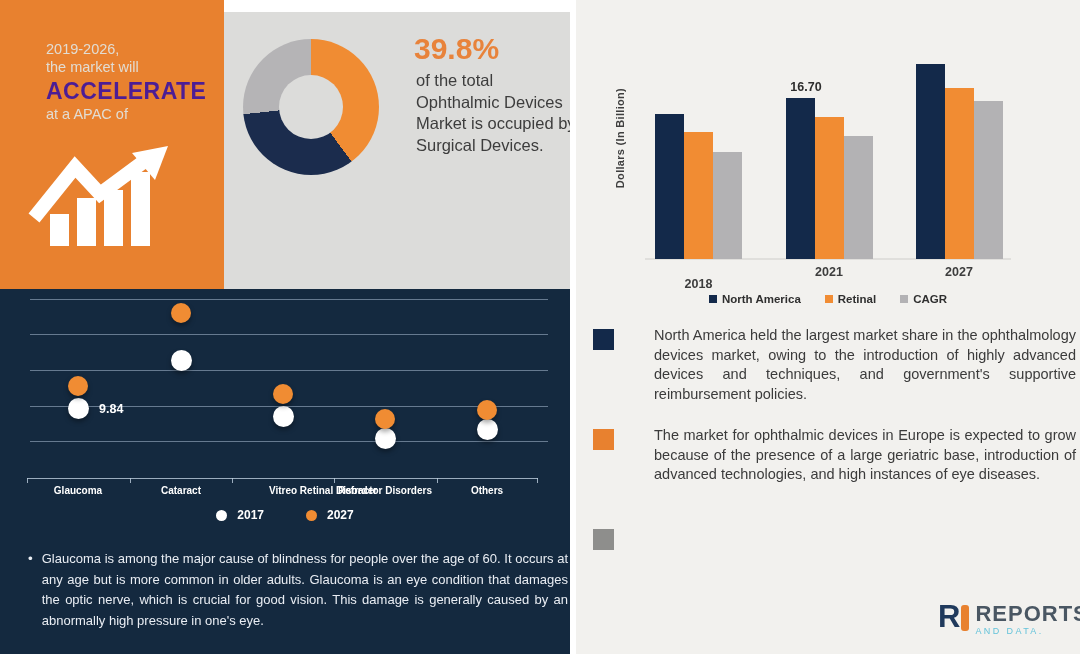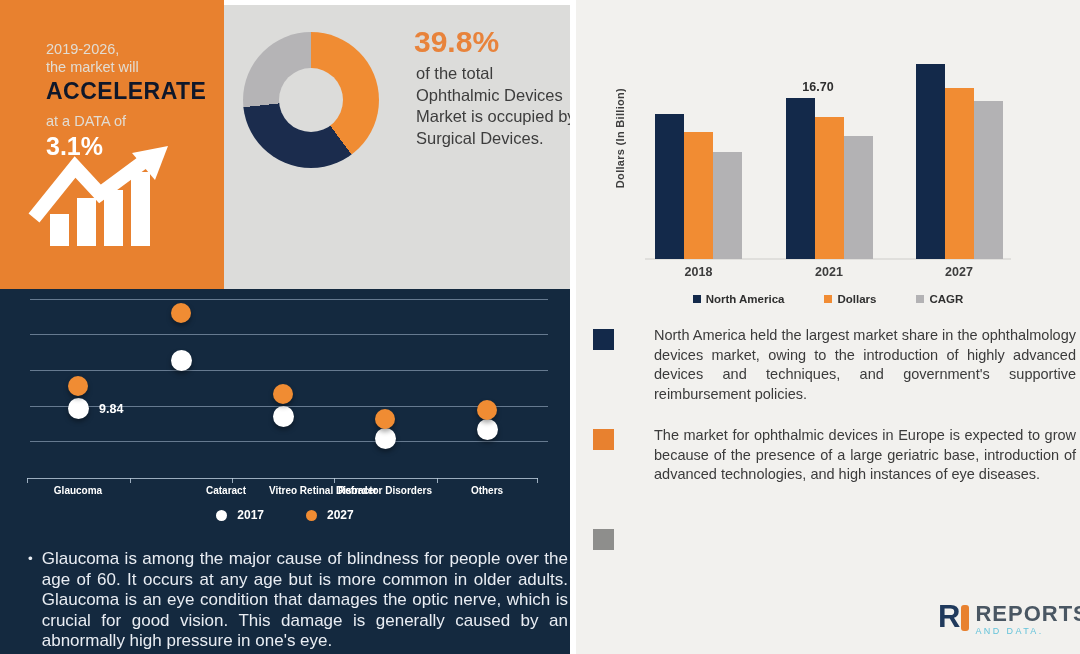--- a/index.html
+++ b/index.html
@@ -5,57 +5,57 @@
   html,body{margin:0;padding:0;background:#ffffff;}
   #root{
     position:relative;width:1080px;height:654px;overflow:hidden;
     font-family:"Liberation Sans", sans-serif;
     -webkit-font-smoothing:antialiased;
   }
   
   .left-col{position:absolute;left:0;top:0;width:570px;height:470px;}
   .accel-panel{position:absolute;left:0;top:0;width:224px;height:289px;background:#E8812F;}
   .accel-text{position:absolute;left:46px;top:40px;color:#E2DCD2;font-size:14.5px;line-height:18px;}
-  .accel-big{font-size:23px;font-weight:bold;color:#0f172a;letter-spacing:.5px;line-height:26px;margin:2px 0 8px 0;}
+  .accel-big{font-size:23px;font-weight:bold;color:#4c1d95;letter-spacing:.5px;line-height:26px;margin:2px 0 1px 0;}
   .accel-cagr{font-size:25px;font-weight:bold;color:#FFFFFF;line-height:28px;margin-top:2px;}
   .accel-icon{position:absolute;left:28px;top:146px;}
 
-  .mid-panel{position:absolute;left:224px;top:5px;width:346px;height:289px;background:#DCDCDA;}
+  .mid-panel{position:absolute;left:224px;top:12px;width:346px;height:289px;background:#DCDCDA;}
   .donut{position:absolute;left:19px;top:27px;width:136px;height:136px;border-radius:50%;}
   .donut-hole{position:absolute;left:36px;top:36px;width:64px;height:64px;border-radius:50%;background:#DCDCDA;}
   .stat{position:absolute;left:190px;top:20px;font-size:30px;font-weight:600;color:#E8833B;}
   .stat-desc{position:absolute;left:192px;top:58px;width:160px;font-size:16.5px;line-height:21.5px;color:#3D3D3D;}
   .mid-par{position:absolute;left:11px;top:194px;width:322px;font-size:14px;line-height:19.5px;color:#353535;text-align:justify;margin:0;}
 
   .navy-panel{position:absolute;left:0;top:289px;width:570px;height:365px;background:#14293F;}
   .gridline{position:absolute;left:30px;width:518px;height:1px;background:rgba(170,190,212,0.55);}
   .dp-axis{position:absolute;left:27px;top:189px;width:511px;height:1px;background:rgba(190,206,222,0.8);}
   .dp-tick{position:absolute;top:0;width:1px;height:5px;background:rgba(190,206,222,0.8);}
   .dp-dot{position:absolute;border-radius:50%;box-shadow:0 3px 5px rgba(0,0,0,0.35);}
   .dp-cat{position:absolute;top:196px;transform:translateX(-50%);white-space:nowrap;
           font-size:10px;font-weight:bold;color:#FFFFFF;}
   .dp-label{position:absolute;font-size:12.5px;font-weight:bold;color:#FFFFFF;}
   .dp-legend{position:absolute;left:0;top:219px;width:570px;display:flex;justify-content:center;gap:42px;}
   .dp-leg-item{display:flex;align-items:center;gap:10px;font-size:12px;font-weight:bold;color:#FFFFFF;}
   .dp-leg-dot{width:11px;height:11px;border-radius:50%;display:inline-block;}
   .navy-note{position:absolute;left:28px;top:260px;width:540px;display:flex;color:#E9EDF3;}
   .navy-note .bullet{font-size:13.5px;margin-right:9px;line-height:20.5px;}
-  .navy-note p{margin:0;font-size:17px;line-height:20.5px;text-align:justify;}
+  .navy-note p{margin:0;font-size:13px;line-height:20.5px;text-align:justify;}
 
   
   .right-col{position:absolute;left:570px;top:0;width:510px;height:654px;background:#F2F1EE;
              border-left:6px solid #FFFFFF;box-sizing:border-box;}
   .ylabel{position:absolute;left:38px;top:88px;writing-mode:vertical-rl;transform:rotate(180deg);
           font-size:11px;font-weight:bold;color:#3F3F3F;letter-spacing:.3px;}
   .bar-area{position:absolute;left:0;top:0;width:504px;height:300px;}
   .bar{position:absolute;}
   .bar-baseline{position:absolute;left:69px;top:258px;width:366px;height:2px;background:#E0DFDC;}
   .bar-xlabel{position:absolute;top:265px;transform:translateX(-50%);font-size:12.5px;font-weight:bold;color:#3D3D3D;}
   .bar-dlabel{position:absolute;transform:translateX(-50%);font-size:12.5px;font-weight:bold;color:#2E2E2E;}
-  .bar-legend{position:absolute;left:0;top:293px;width:504px;display:flex;justify-content:center;gap:40px;}
+  .bar-legend{position:absolute;left:0;top:293px;width:504px;display:flex;justify-content:center;gap:24px;}
   .bar-leg-item{display:flex;align-items:center;gap:5px;font-size:11.5px;font-weight:bold;color:#2F2F2F;}
   .bar-leg-sw{width:8px;height:8px;display:inline-block;}
   .insights{position:absolute;left:0;top:0;width:504px;}
   .insight{position:absolute;left:17px;display:flex;}
   .insight-swatch{width:21px;height:21px;margin-top:3px;flex:0 0 21px;}
   .insight p{margin:0 0 0 40px;width:422px;font-size:14.5px;line-height:19.5px;color:#3B3B3B;text-align:justify;}
   .logo{position:absolute;left:362px;top:602px;display:flex;align-items:flex-start;}
   .logo-r{font-size:31px;font-weight:800;color:#203A5C;line-height:30px;}
   .logo-bar{width:8px;height:26px;background:#E8812F;border-radius:3px;margin:3px 0 0 1px;}
   .logo-txt{margin-left:6px;}
@@ -67,22 +67,21 @@
 
 <div id="root">
 
   <div class="left-col">
 
     <div class="accel-panel">
       <div class="accel-text">
         <div>2019-2026,</div>
         <div>the market will</div>
         <div class="accel-big">ACCELERATE</div>
-        <div>at a DATA of</div>
-        <div class="accel-cagr">3.1%</div>
+        <div>at a APAC of</div>
       </div>
       <svg class="accel-icon" width="152" height="104" viewBox="0 0 152 104" fill="none">
         <rect x="22" y="68" width="19" height="32" fill="#FFFFFF"></rect>
         <rect x="49" y="52" width="19" height="48" fill="#FFFFFF"></rect>
         <rect x="76" y="44" width="19" height="56" fill="#FFFFFF"></rect>
         <rect x="103" y="26" width="19" height="74" fill="#FFFFFF"></rect>
         <polyline points="6,72 47,21 72,48 122,11" stroke="#FFFFFF" stroke-width="14" fill="none"></polyline>
         <polygon points="140,0 104,7 127,34" fill="#FFFFFF"></polygon>
       </svg>
     </div>
@@ -117,21 +116,21 @@
           <div class="dp-leg-item" style="display: flex;">
             <div class="dp-leg-dot" style="background: rgb(240, 140, 51);"></div>
             <div class="">2027</div>
           </div>
         </div>
       <div class="navy-note">
         <span class="bullet">•</span>
         <p>Glaucoma is among the major cause of blindness for people over the age of 60. It occurs at any age but is more common in older adults. Glaucoma is an eye condition that damages the optic nerve, which is crucial for good vision. This damage is generally caused by an abnormally high pressure in one's eye.</p>
       </div>
     <div class="dp-cat" style="left: 78px;">Glaucoma</div>
-        <div class="dp-cat" style="left: 181px; margin-left: 45px;">Cataract</div>
+        <div class="dp-cat" style="left: 181px;">Cataract</div>
         <div class="dp-cat" style="left: 283px; margin-left: 40px;">Vitreo Retinal Disorder</div>
         <div class="dp-cat" style="left: 385px;">Refractor Disorders</div>
         <div class="dp-cat" style="left: 487px;">Others</div>
         <div class="dp-dot" style="left: 67.5px; top: 108.636px; width: 21px; height: 21px; background: rgb(255, 255, 255);"></div>
         <div class="dp-dot" style="left: 170.5px; top: 60.64px; width: 21px; height: 21px; background: rgb(255, 255, 255);"></div>
         <div class="dp-dot" style="left: 272.5px; top: 117.44px; width: 21px; height: 21px; background: rgb(255, 255, 255);"></div>
         <div class="dp-dot" style="left: 374.5px; top: 138.74px; width: 21px; height: 21px; background: rgb(255, 255, 255);"></div>
         <div class="dp-dot" style="left: 476.5px; top: 130.22px; width: 21px; height: 21px; background: rgb(255, 255, 255);"></div>
         <div class="dp-dot" style="left: 68px; top: 86.7px; width: 20px; height: 20px; background: rgb(240, 140, 51);"></div>
         <div class="dp-dot" style="left: 171px; top: 14.28px; width: 20px; height: 20px; background: rgb(240, 140, 51);"></div>
@@ -142,39 +141,39 @@
       </div>
   </div>
 
   <div class="right-col">
     <div class="bar-area" id="barchart">
       <div class="ylabel">Dollars (In Billion)</div>
       <div class="bar-baseline"></div>
     <div class="bar" style="left: 79px; top: 114px; width: 29px; height: 145px; background: rgb(19, 41, 74);"></div>
         <div class="bar" style="left: 108px; top: 132px; width: 29px; height: 127px; background: rgb(241, 140, 51);"></div>
         <div class="bar" style="left: 137px; top: 152px; width: 29px; height: 107px; background: rgb(179, 178, 180);"></div>
-        <div class="bar-xlabel" style="left: 122.5px;">2018</div>
+        <div class="bar-xlabel" style="left: 122.5px; margin-top: 12px;">2018</div>
         <div class="bar" style="left: 210px; top: 98px; width: 29px; height: 161px; background: rgb(19, 41, 74);"></div>
         <div class="bar" style="left: 239px; top: 117px; width: 29px; height: 142px; background: rgb(241, 140, 51);"></div>
         <div class="bar" style="left: 268px; top: 136px; width: 29px; height: 123px; background: rgb(179, 178, 180);"></div>
         <div class="bar-xlabel" style="left: 253px;">2021</div>
         <div class="bar" style="left: 340px; top: 64px; width: 29px; height: 195px; background: rgb(19, 41, 74);"></div>
         <div class="bar" style="left: 369px; top: 88px; width: 29px; height: 171px; background: rgb(241, 140, 51);"></div>
         <div class="bar" style="left: 398px; top: 101px; width: 29px; height: 158px; background: rgb(179, 178, 180);"></div>
         <div class="bar-xlabel" style="left: 383px;">2027</div>
-        <div class="bar-dlabel" style="left: 242px; top: 80px;">16.70</div>
+        <div class="bar-dlabel" style="left: 230px; top: 80px;">16.70</div>
       </div>
     <div class="bar-legend" id="bar-legend">
         <div class="bar-leg-item" style="display: flex;">
           <div class="bar-leg-sw" style="background: rgb(19, 41, 74);"></div>
           <div class="">North America</div>
         </div>
         <div class="bar-leg-item" style="display: flex;">
           <div class="bar-leg-sw" style="background: rgb(241, 140, 51);"></div>
-          <div class="">Dollars</div>
+          <div class="">Retinal</div>
         </div>
         <div class="bar-leg-item" style="display: flex;">
           <div class="bar-leg-sw" style="background: rgb(179, 178, 180);"></div>
           <div class="">CAGR</div>
         </div>
       </div>
 
     <div class="insights">
       <div class="insight" style="top:326px">
         <div class="insight-swatch" style="background: rgb(19, 41, 74);"></div>

